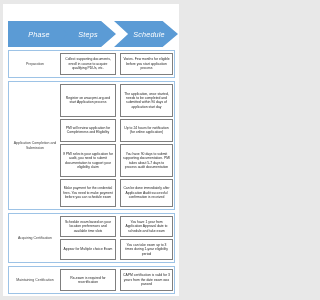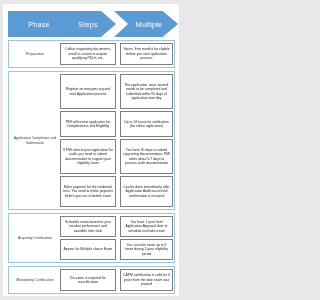--- a/index.html
+++ b/index.html
@@ -33,21 +33,22 @@
     display: flex;
     flex-direction: column;
     padding: 3px 2px 2px 2px;
   }
 
   
   .header {
     position: relative;
     height: 26px;
     flex: 0 0 26px;
-    margin: 4px 2px 3px 3px;
+    margin: 14px 2px 3px 3px;
+    font-style: italic;
   }
   .chev {
     position: absolute;
     top: 0;
     height: 26px;
     background: #5b9bd5;
     color: #ffffff;
     font-size: 7.2px;
     letter-spacing: 0.2px;
     display: flex;
@@ -143,21 +144,21 @@
   <div class="sheet">
 
     <div class="header">
       <div class="chev first chev-phase">
         <span>Phase</span>
       </div>
       <div class="chev chev-steps">
         <span>Steps</span>
       </div>
       <div class="chev chev-timeline">
-        <span>Multiple</span>
+        <span>Schedule</span>
       </div>
     </div>
 
     <div class="sections">
 
       <div class="section s1">
         <div class="phase-label">Preparation</div>
         <div class="rows">
           <div class="row">
             <div class="cell steps">Collect supporting documents, enroll in course to acquire qualifying PDUs, etc.</div>

